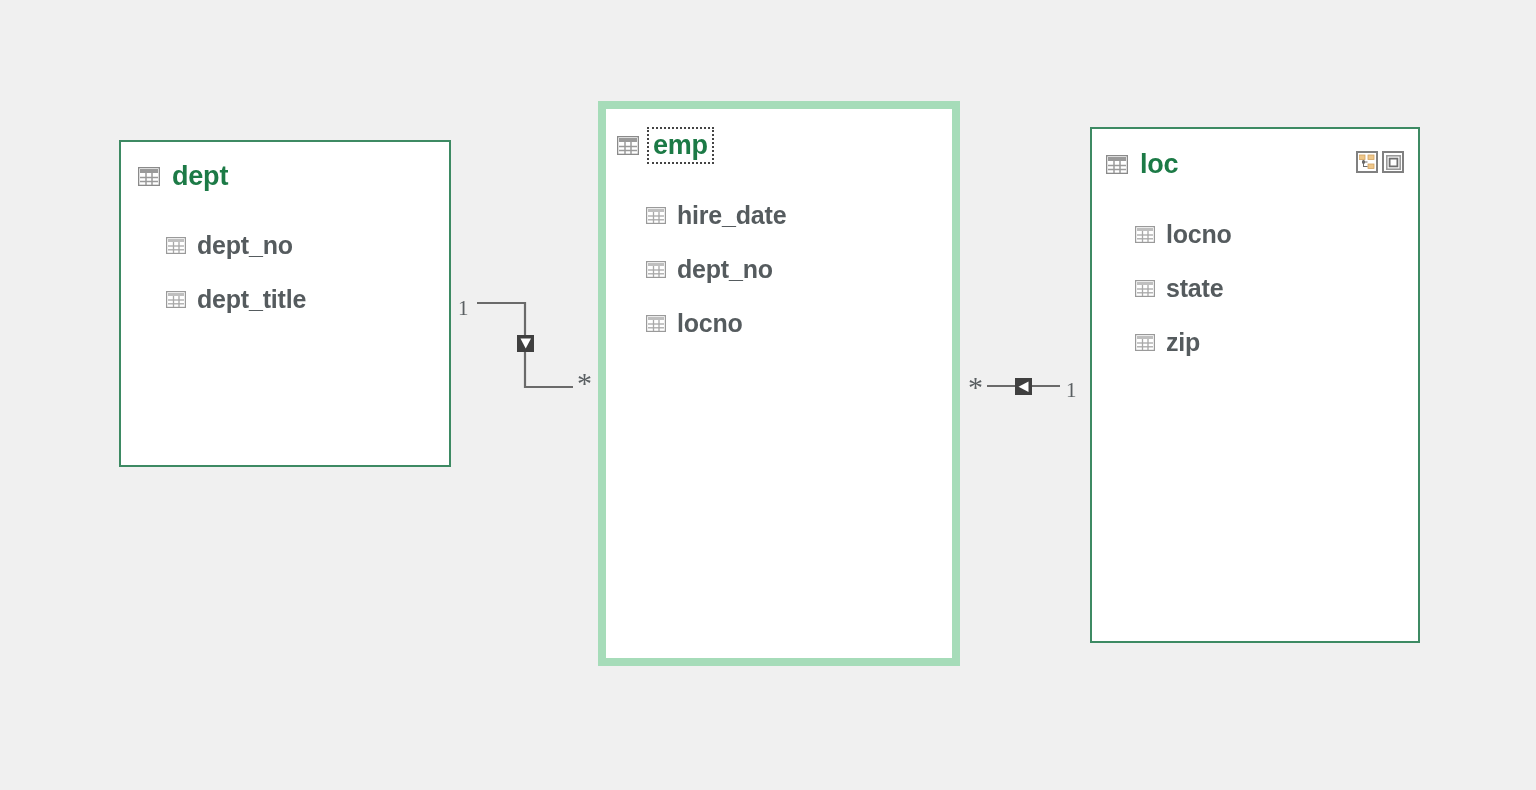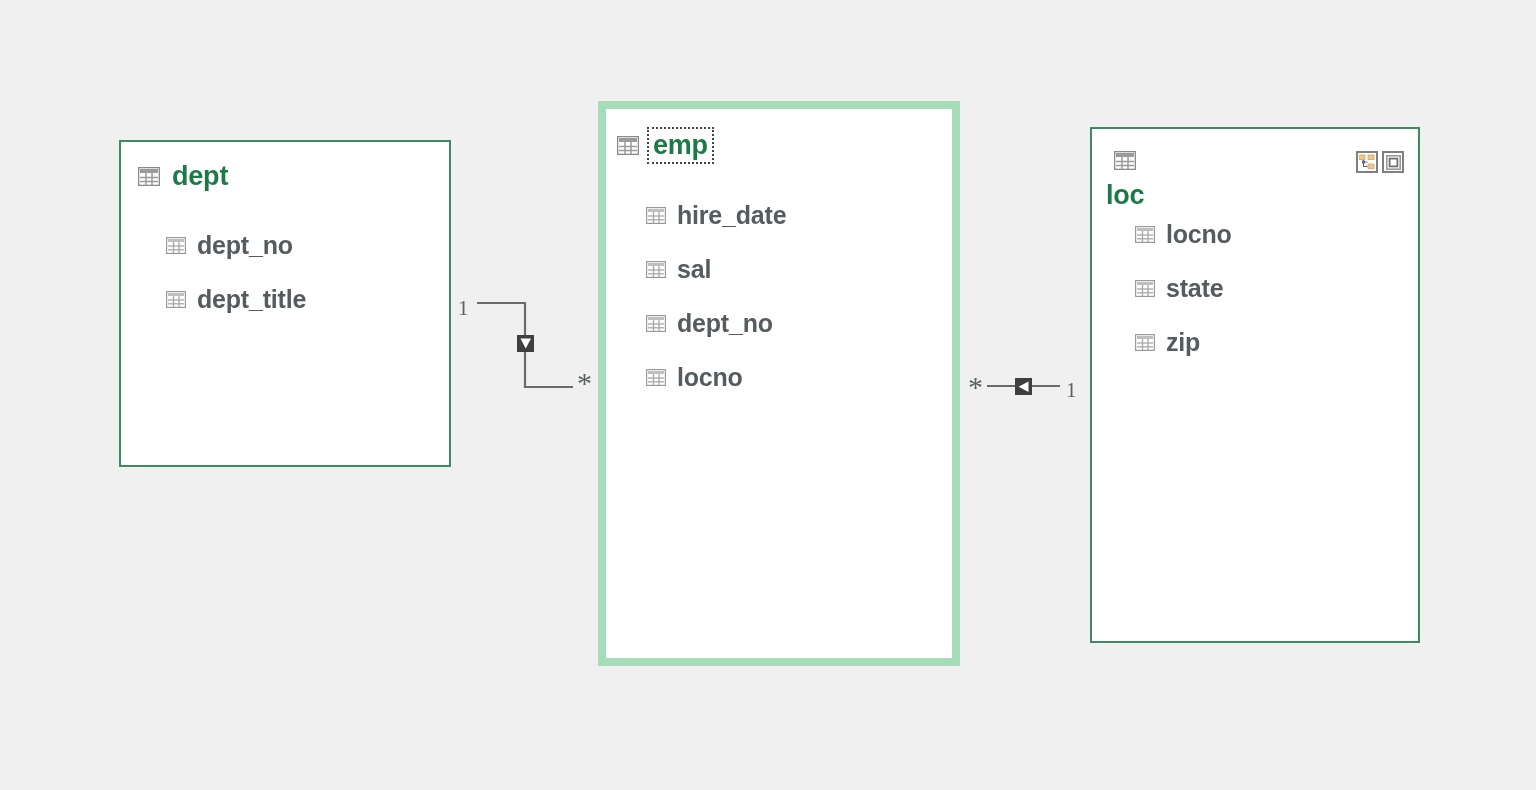--- a/index.html
+++ b/index.html
@@ -232,35 +232,20 @@
                 <line x1="2" y1="9" x2="18" y2="9"></line>
                   <line x1="2" y1="12.8" x2="18" y2="12.8"></line>
                 <line x1="7.5" y1="5" x2="7.5" y2="16"></line>
                   <line x1="13" y1="5" x2="13" y2="16"></line>
               </g>
             </svg>
           </span>
           <span class="field-name">hire_date</span>
         </div>
 
-        <div class="field-row">
-          <span>
-            <svg class="icon-table-sm" viewBox="0 0 20 17" xmlns="http://www.w3.org/2000/svg">
-              <rect x="0.5" y="0.5" width="19" height="16" fill="#ffffff" stroke="#9a9a9a" stroke-width="1.4"></rect>
-              <rect x="2" y="2" width="16" height="3" fill="#bfbfbf"></rect>
-              <g fill="none" stroke="#a8a8a8" stroke-width="1.3">
-                <line x1="2" y1="9" x2="18" y2="9"></line>
-                  <line x1="2" y1="12.8" x2="18" y2="12.8"></line>
-                <line x1="7.5" y1="5" x2="7.5" y2="16"></line>
-                  <line x1="13" y1="5" x2="13" y2="16"></line>
-              </g>
-            </svg>
-          </span>
-          <span class="field-name">sal</span>
-        </div>
 
         <div class="field-row">
           <span>
             <svg class="icon-table-sm" viewBox="0 0 20 17" xmlns="http://www.w3.org/2000/svg">
               <rect x="0.5" y="0.5" width="19" height="16" fill="#ffffff" stroke="#9a9a9a" stroke-width="1.4"></rect>
               <rect x="2" y="2" width="16" height="3" fill="#bfbfbf"></rect>
               <g fill="none" stroke="#a8a8a8" stroke-width="1.3">
                 <line x1="2" y1="9" x2="18" y2="9"></line>
                   <line x1="2" y1="12.8" x2="18" y2="12.8"></line>
                 <line x1="7.5" y1="5" x2="7.5" y2="16"></line>
@@ -287,21 +272,21 @@
           <span class="field-name">locno</span>
         </div>
 
       </div>
     </div>
   </div>
 
   <div class="entity plain" id="entity-loc" style="left:1090px; top:127px; width:330px; height:516px;">
     <div class="entity-inner">
 
-      <div class="entity-header" style="left:14px; top:22px;flex-direction:column;">
+      <div class="entity-header" style="left:14px; top:22px;">
         <span>
           <svg class="icon-table-lg" viewBox="0 0 22 19" xmlns="http://www.w3.org/2000/svg">
             <rect x="0.5" y="0.5" width="21" height="18" fill="#ffffff" stroke="#8a8a8a" stroke-width="1.6"></rect>
             <rect x="2" y="2" width="18" height="4" fill="#9a9a9a"></rect>
             <g fill="none" stroke="#9a9a9a" stroke-width="1.5">
               <line x1="2" y1="10.5" x2="20" y2="10.5"></line>
               <line x1="2" y1="14.5" x2="20" y2="14.5"></line>
               <line x1="8" y1="6" x2="8" y2="18"></line>
               <line x1="14" y1="6" x2="14" y2="18"></line>
             </g>

